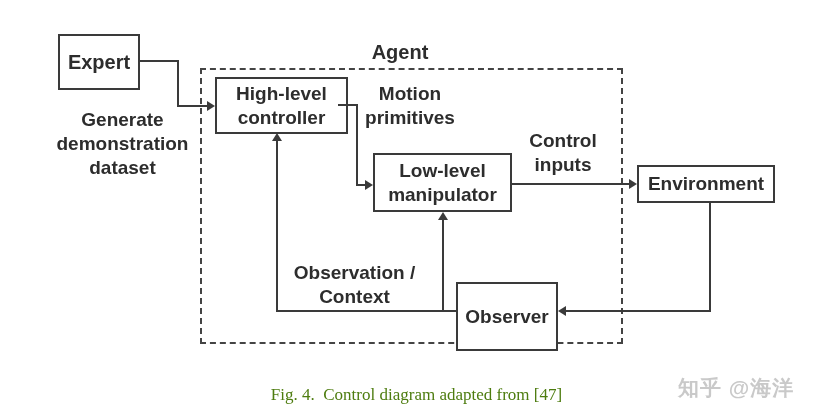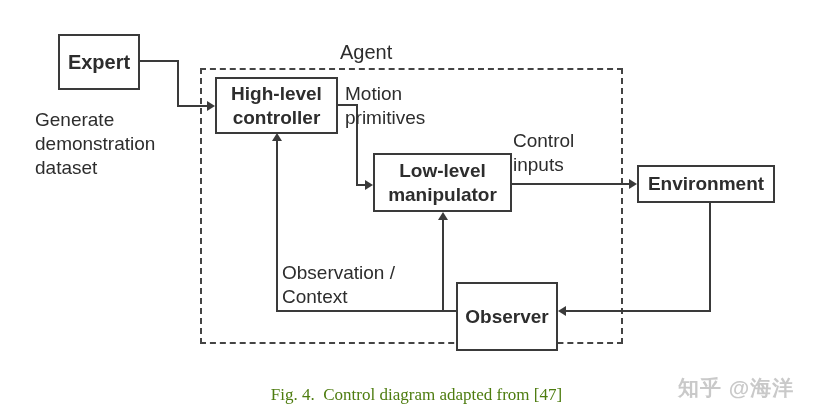--- a/index.html
+++ b/index.html
@@ -8,21 +8,21 @@
     font-family:"Liberation Sans","DejaVu Sans",sans-serif;
     --line:#3a3a3a;--text:#2d2d2d;--wm:#c9c9c9;
   }
   .node{
     position:absolute;box-sizing:border-box;border:2px solid var(--line);
     background:#fff;display:flex;align-items:center;justify-content:center;
     text-align:center;font-weight:bold;color:var(--text);
     font-size:19px;line-height:24px;
   }
   .lbl{
-    position:absolute;text-align:left;font-weight:normal;color:var(--text);
+    position:absolute;text-align:center;font-weight:bold;color:var(--text);
     font-size:19px;line-height:24px;
   }
   .agent-frame{
     position:absolute;box-sizing:border-box;border:2px dashed #444;background:transparent;
   }
   .ln{position:absolute;background:var(--line);}
   .ah{position:absolute;width:0;height:0;}
   .ah-right{border-top:5px solid transparent;border-bottom:5px solid transparent;border-left:8px solid var(--line);}
   .ah-left{border-top:5px solid transparent;border-bottom:5px solid transparent;border-right:8px solid var(--line);}
   .ah-up{border-left:5px solid transparent;border-right:5px solid transparent;border-bottom:8px solid var(--line);}
@@ -38,21 +38,21 @@
 </style>
 </head>
 <body>
 
 <div id="canvas" style="--line: #3a3a3a; --text: #2d2d2d; --wm: #c9c9c9;">
 
   <div class="agent-frame" style="left:200px;top:68px;width:423px;height:276px;"></div>
   <div class="lbl" style="left:340px;top:40px;width:120px;font-size:20px;">Agent</div>
 
   <div class="node" style="left:58px;top:34px;width:82px;height:56px;font-size:20px;">Expert</div>
-  <div class="node" style="left:215px;top:77px;width:123px;height:57px;">High-level controller</div>
+  <div class="node" style="left:215px;top:77px;width:133px;height:57px;">High-level controller</div>
   <div class="node" style="left:373px;top:153px;width:139px;height:59px;">Low-level manipulator</div>
   <div class="node" style="left:637px;top:165px;width:138px;height:38px;">Environment</div>
   <div class="node" style="left:456px;top:282px;width:102px;height:69px;">Observer</div>
 
   <div class="ln" style="left:140px;top:60px;width:39px;height:2px;"></div>
   <div class="ln" style="left:177px;top:60px;width:2px;height:47px;"></div>
   <div class="ln" style="left:177px;top:105px;width:31px;height:2px;"></div>
   <div class="ah ah-right" style="left:207px;top:101px;"></div>
 
   <div class="ln" style="left:338px;top:104px;width:20px;height:2px;"></div>

